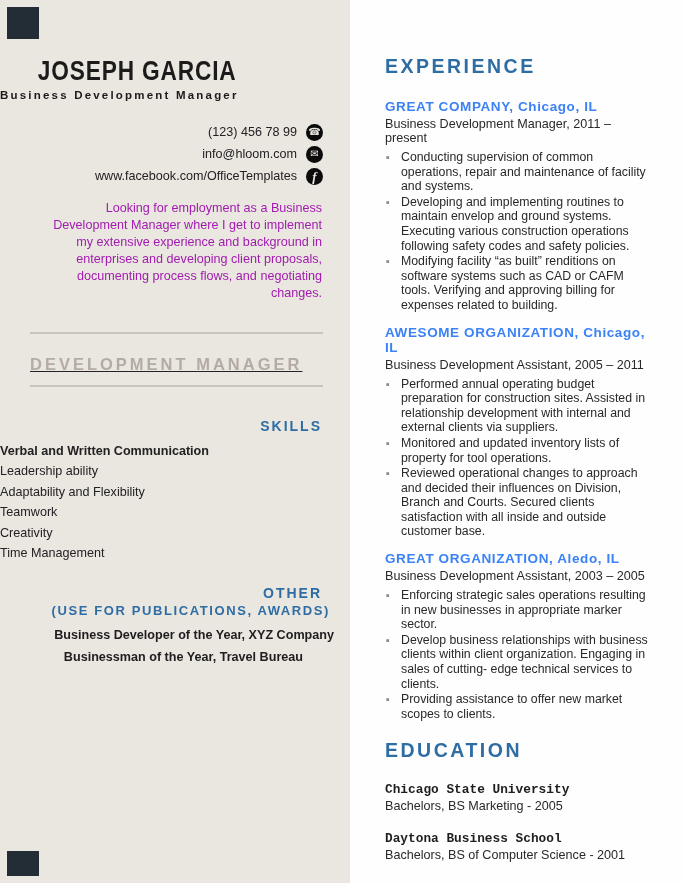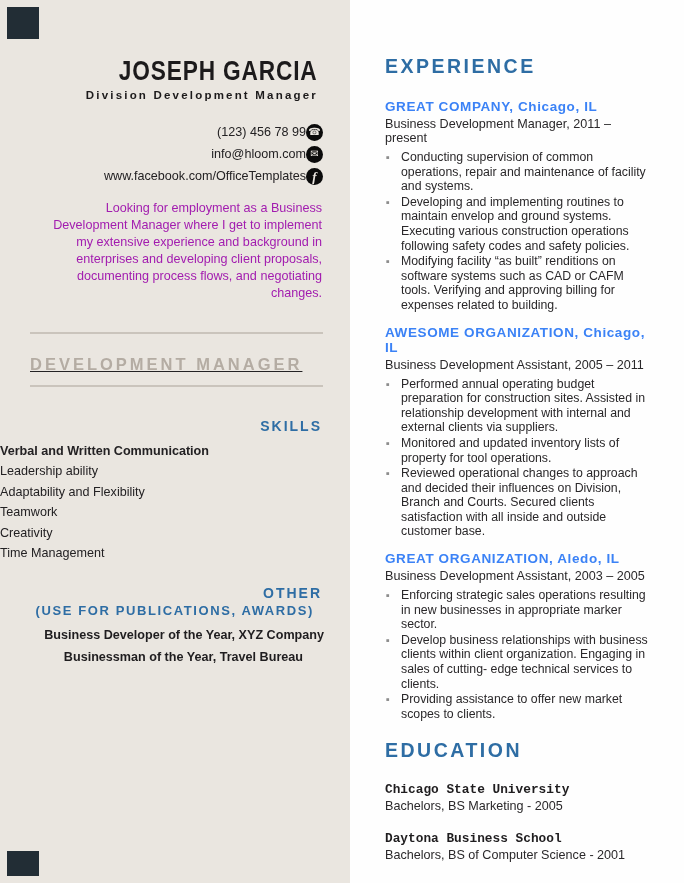--- a/index.html
+++ b/index.html
@@ -14,37 +14,37 @@
 
   
   .sidebar {
     position: absolute; left: 0; top: 0; width: 350px; height: 883px;
     background: #eae6e0;
   }
   .corner-square { position: absolute; left: 7px; background: #222d35; }
   .corner-square.top { top: 7px; width: 32px; height: 32px; }
   .corner-square.bottom { bottom: 7px; width: 32px; height: 25px; }
 
-  .name-block { margin-top: 56px; text-align: right; padding-right: 32px; }
+  .name-block { margin-top: 56px; padding-right: 20px; }
   .person-name {
     display: inline-block;
     font-size: 27px; font-weight: bold; letter-spacing: 1px;
     color: #1c1a1b; white-space: nowrap;
     transform: scaleX(0.84); transform-origin: right center;
   }
   .person-title {
     margin-top: 2px;
     font-size: 11.5px; font-weight: bold; letter-spacing: 2.2px;
     color: #1c1a1b;
   }
 
   .contacts { margin-top: 20px; }
   .contact-row {
     display: flex; justify-content: flex-end; align-items: center;
-    height: 22px; padding-right: 27px;
+    gap: 9px; height: 22px; padding-right: 27px;
     font-size: 12.6px; color: #232123;
   }
   .contact-icon {
     width: 17px; height: 17px; border-radius: 50%;
     background: #0b0b0b; color: #eae6e0;
     display: flex; align-items: center; justify-content: center;
     flex: 0 0 17px; font-size: 10px; line-height: 1;
   }
   .contact-icon.fb { font-family: "Liberation Serif", serif; font-weight: bold; font-style: italic; font-size: 13px; }
 
@@ -71,28 +71,28 @@
   .skills { margin-top: 31px; }
   .skills-list { margin-top: 7px; list-style: none; }
   .skills-list li {
     text-align: left; padding-right: 28px;
     font-size: 12.6px; line-height: 20.4px; color: #232123;
   }
   .skills-list li.first { font-weight: bold; }
 
   .other { margin-top: 22px; }
   .other-sub {
-    margin-top: 2px; text-align: right; padding-right: 36px;
+    margin-top: 2px; text-align: right; padding-right: 20px;
     font-size: 13px; font-weight: bold; letter-spacing: 1.6px; color: #2e6da4;
   }
   .awards { margin-top: 7px; list-style: none; }
   .awards li {
     text-align: right; font-weight: bold;
     font-size: 12.6px; line-height: 21.5px; color: #1f1d1f;
-    padding-right: 26px;
+    padding-right: 16px;
   }
   .awards li.shifted { padding-right: 47px; }
 
   
   .main {
     position: absolute; left: 350px; top: 0; width: 334px; height: 646px;
     padding: 0 30px 0 35px; background: #fefefe;
   }
   .main-heading {
     font-size: 19.5px; font-weight: bold; letter-spacing: 2.5px;
@@ -125,21 +125,21 @@
 <body>
 
 <div class="page">
 
   <aside class="sidebar">
     <div class="corner-square top"></div>
     <div class="corner-square bottom"></div>
 
     <div class="name-block">
       <div class="person-name">JOSEPH GARCIA</div>
-      <div class="person-title">Division Development Manager</div>
+      <div class="person-title">Business Development Manager</div>
     </div>
 
     <div class="contacts">
       <div class="contact-row">
         <span>(123) 456 78 99</span>
         <span class="contact-icon">☎</span>
       </div>
       <div class="contact-row">
         <span>info@hloom.com</span>
         <span class="contact-icon">✉</span>

